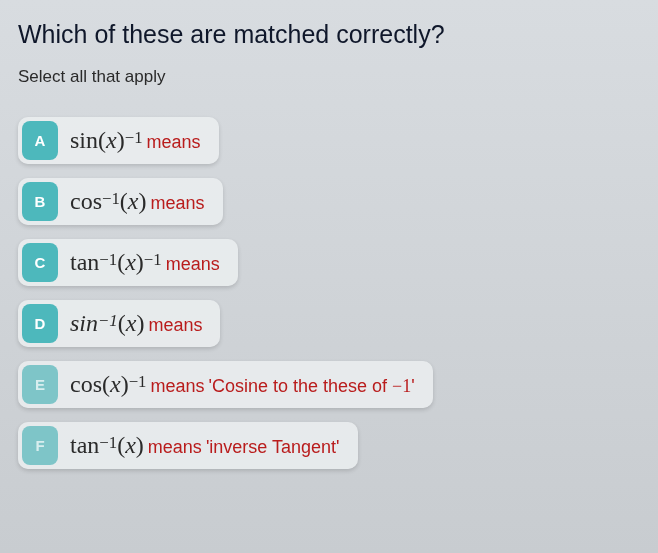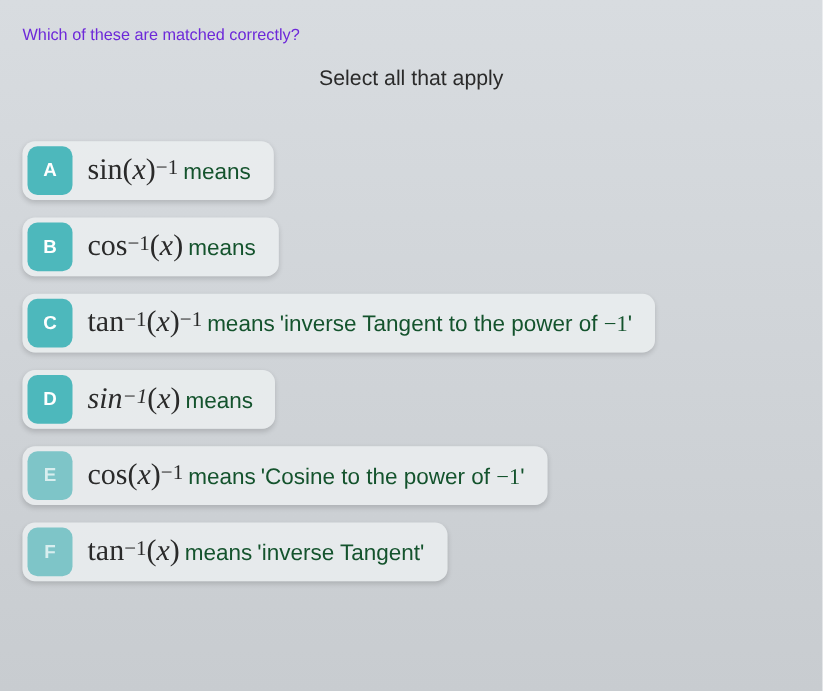--- a/index.html
+++ b/index.html
@@ -9,30 +9,29 @@
     }
     body {
       width: 658px;
       height: 553px;
       background: linear-gradient(to bottom, #d8dce0 0%, #c8ccd0 100%);
       font-family: Arial, sans-serif;
       padding: 20px 18px;
       color: #2a2a2a;
     }
     .question {
-      font-size: 13px;
+      font-size: 25px;
       font-weight: 500;
       margin-bottom: 18px;
-      color: #6d28d9;
+      color: #0f172a;
     }
     .instruction {
       font-size: 17px;
-      margin-bottom: 40px;
+      margin-bottom: 30px;
       color: #2a2a2a;
-      text-align: center;
     }
     .options {
       display: flex;
       flex-direction: column;
       gap: 14px;
     }
     .option {
       display: flex;
       align-items: stretch;
       background: rgba(235, 238, 240, 0.85);
@@ -81,21 +80,21 @@
     }
     .sup {
       font-size: 0.7em;
       vertical-align: super;
       position: relative;
       top: -0.15em;
     }
     .text {
       font-family: Arial, sans-serif;
       font-size: 18px;
-      color: #14532d;
+      color: #b91c1c;
     }
     .minus {
       font-family: 'Times New Roman', serif;
     }
   </style>
 </head>
 <body>
 
 <div class="question">Which of these are matched correctly?</div>
 <div class="instruction">Select all that apply</div>
@@ -116,21 +115,20 @@
       <span class="math"><span>cos</span><span class="sup">−1</span>(<span class="var">x</span>)</span>
       <span class="text">means</span>
     </div>
   </div>
 
   <div class="option">
     <div class="option-letter">C</div>
     <div class="option-content">
       <span class="math"><span>tan</span><span class="sup">−1</span>(<span class="var">x</span>)<span class="sup">−1</span></span>
       <span class="text">means</span>
-      <span class="text"><span>'inverse Tangent to the power of </span><span class="minus">−1</span><span>'</span></span>
     </div>
   </div>
 
   <div class="option">
     <div class="option-letter">D</div>
     <div class="option-content">
       <span class="math italic">
           <span>sin</span>
           <span class="sup">−1</span>
           <span style="font-style:normal">(</span>
@@ -139,21 +137,21 @@
         </span>
       <span class="text">means</span>
     </div>
   </div>
 
   <div class="option">
     <div class="option-letter faded">E</div>
     <div class="option-content">
       <span class="math"><span>cos</span>(<span class="var">x</span>)<span class="sup">−1</span></span>
       <span class="text">means</span>
-      <span class="text"><span>'Cosine to the power of </span><span class="minus">−1</span><span>'</span></span>
+      <span class="text"><span>'Cosine to the these of </span><span class="minus">−1</span><span>'</span></span>
     </div>
   </div>
 
   <div class="option">
     <div class="option-letter faded">F</div>
     <div class="option-content">
       <span class="math"><span>tan</span><span class="sup">−1</span>(<span class="var">x</span>)</span>
       <span class="text">means</span>
       <span class="text">'inverse Tangent'</span>
     </div>

